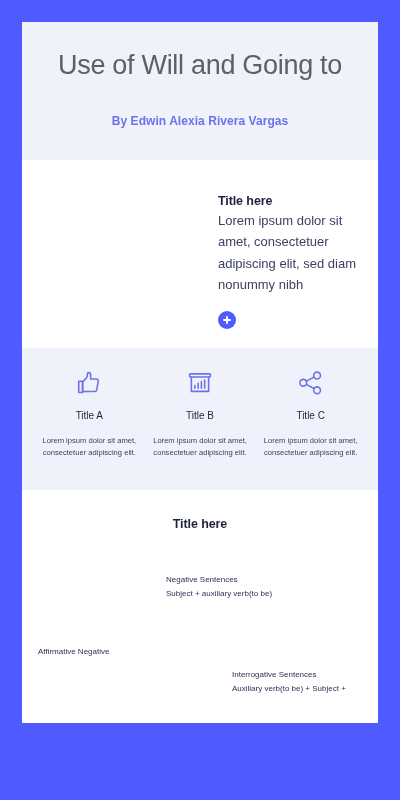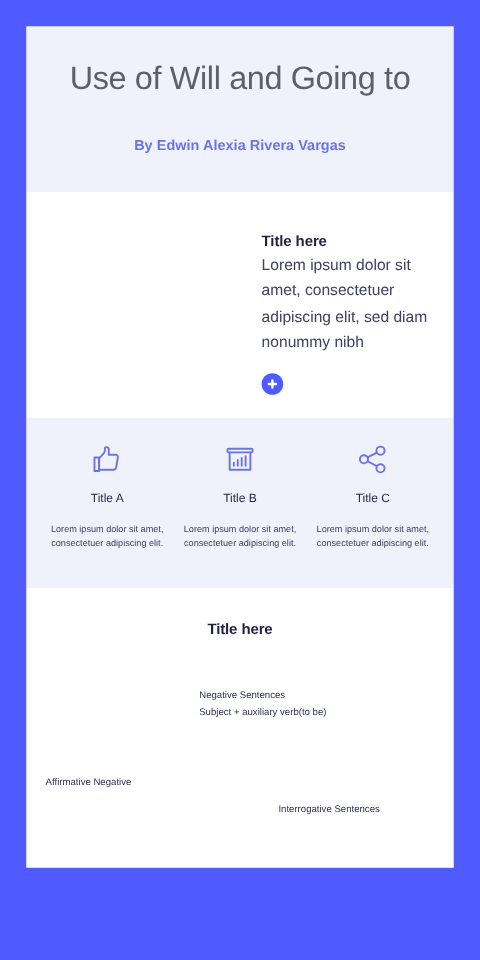--- a/index.html
+++ b/index.html
@@ -279,20 +279,21 @@
         <span class="rule-head">Negative Sentences</span>
         <span class="rule-line">Subject + auxiliary verb(to be)</span>
       </div>
 
       <div class="rule rule-affirmative">
         <span class="rule-head">Affirmative Negative</span>
       </div>
 
       <div class="rule rule-interrogative">
         <span class="rule-head">Interrogative Sentences</span>
+        <span class="rule-line">Auxiliary verb(to be) + Subject +</span>
       </div>
     </section>
 
     <footer class="footer">
       <div class="footer-url">www.genial.ly</div>
 
       <div class="socials">
 
         <a class="social">
           <svg width="9" height="9" viewBox="0 0 24 24" fill="#FFFFFF">

